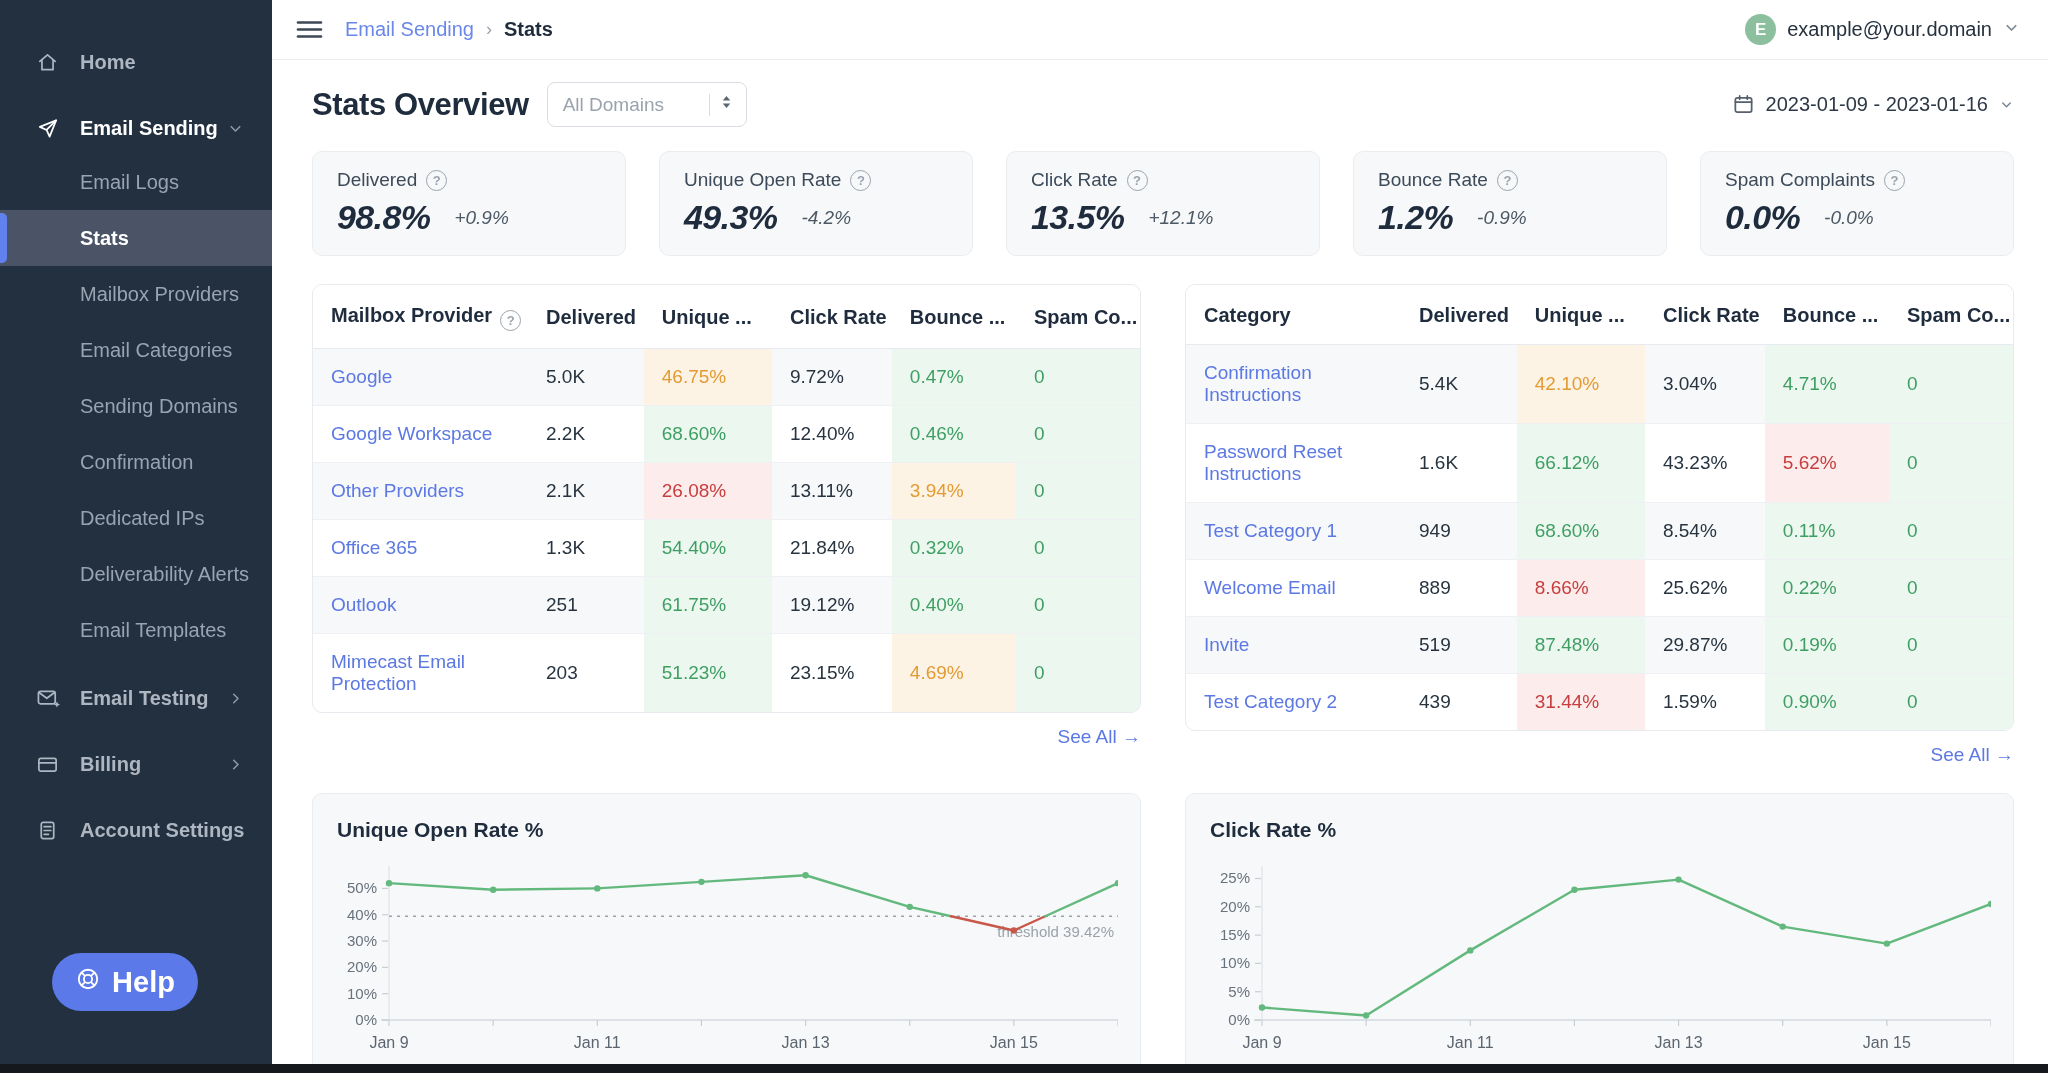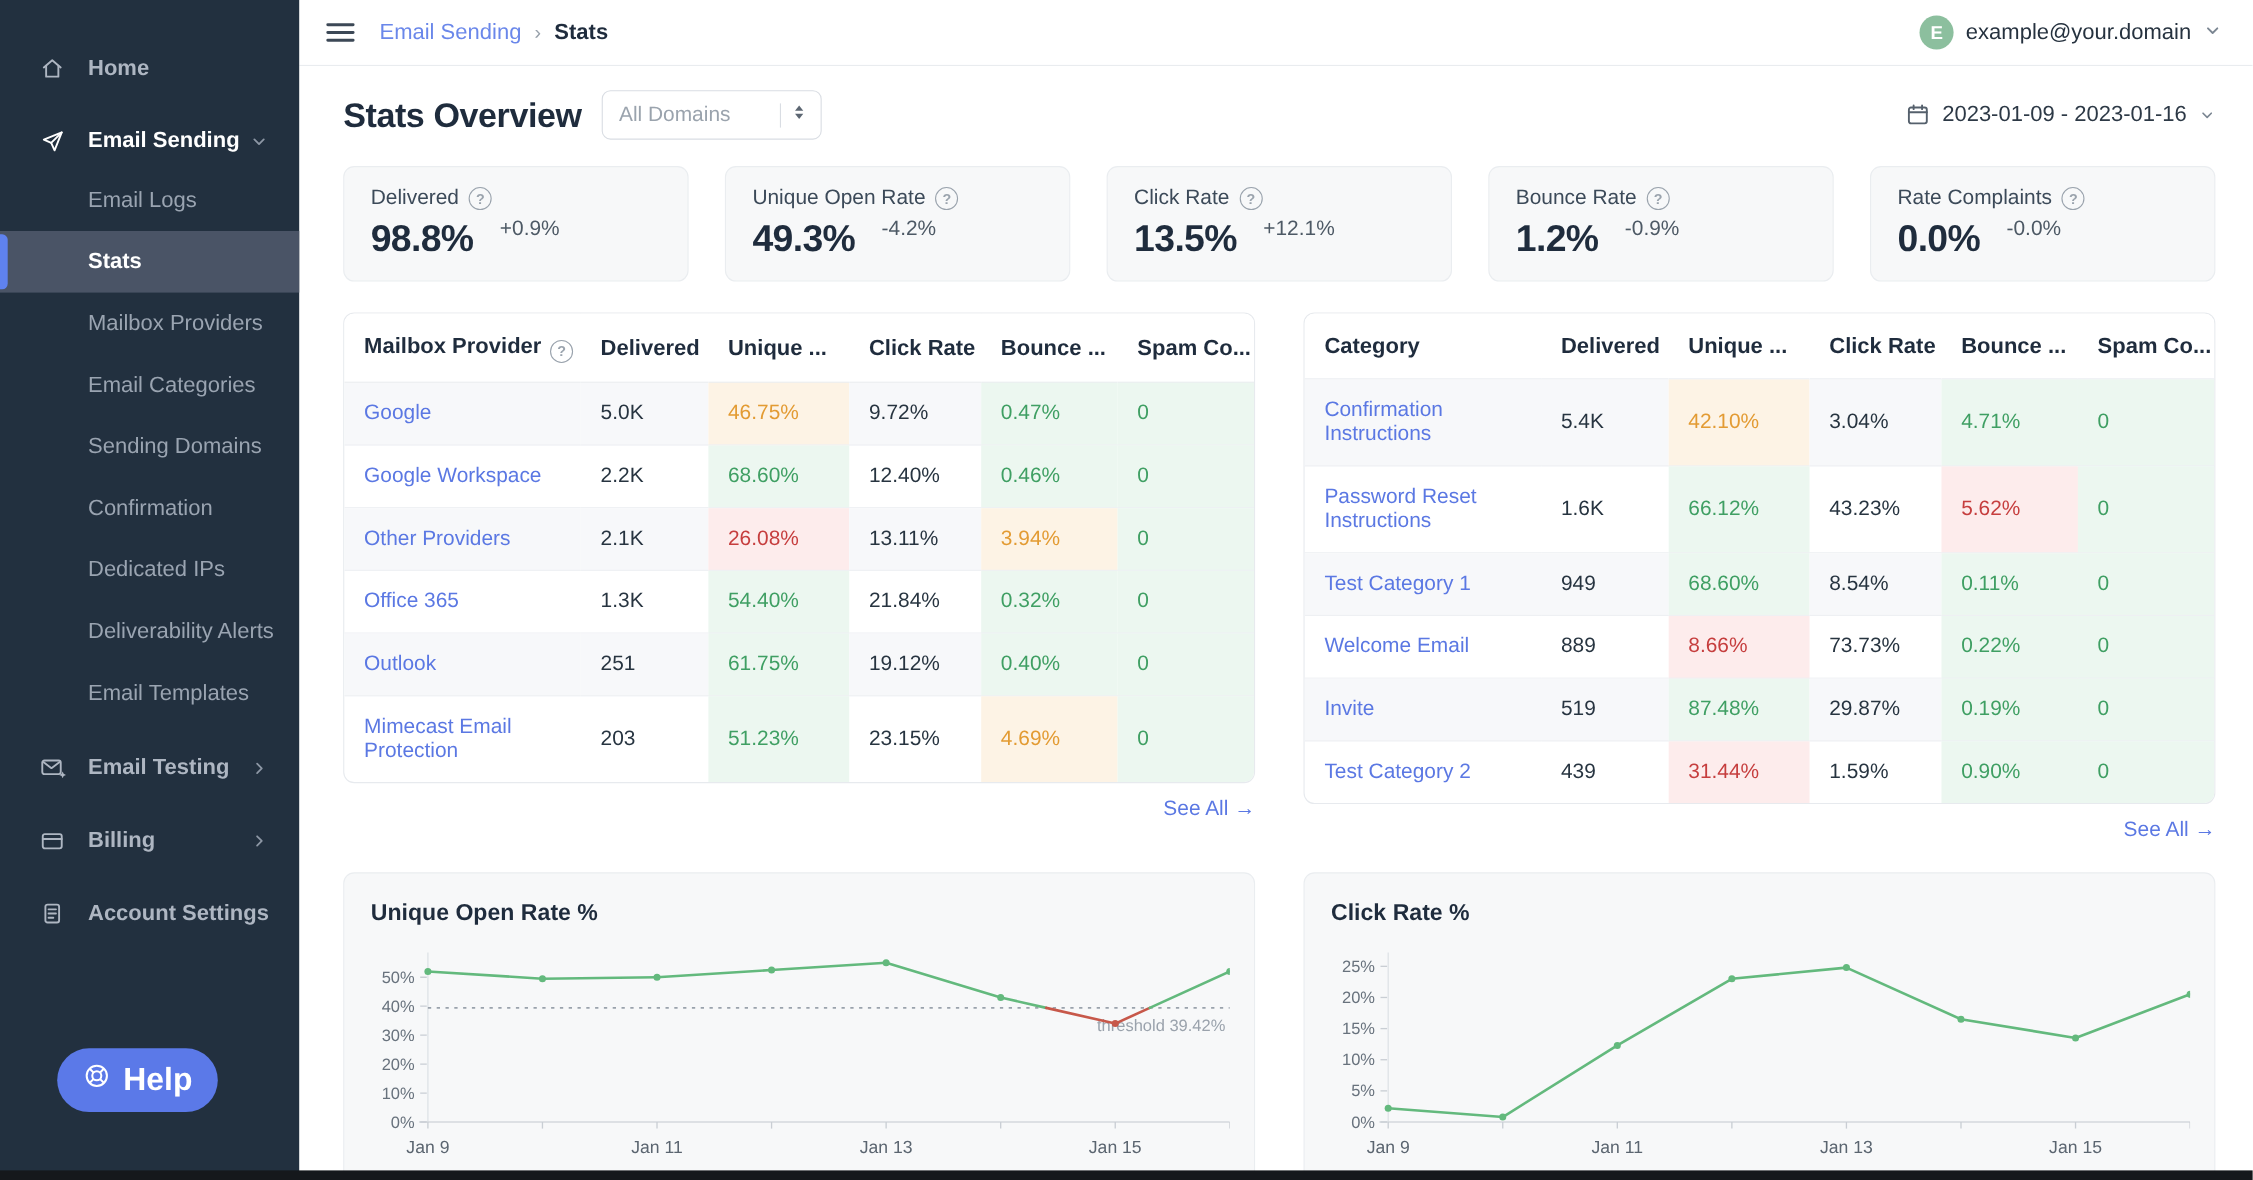--- a/index.html
+++ b/index.html
@@ -55,21 +55,21 @@
   .date-range .cal { display:flex; color:#55606c; }
   .date-range .chev { display:flex; color:#7b8692; }
 
   
   .cards-row { display:grid; grid-template-columns:repeat(5,1fr); gap:33px; margin-top:24px; }
   .stat-card { background:#f7f8f9; border:1px solid #eaedf0; border-radius:10px; padding:17px 24px 18px; }
   .card-label { display:flex; align-items:center; gap:9px; font-size:19px; color:#3c4a59; }
   .q-icon { width:21px; height:21px; border:1.5px solid #9aa3ad; border-radius:50%; color:#9aa3ad;
             font-size:13px; font-weight:700; display:inline-flex; align-items:center; justify-content:center;
             cursor:pointer; flex:none; }
-  .card-value-row { margin-top:7px; display:flex; align-items:flex-start; gap:24px; }
+  .card-value-row { margin-top:7px; display:flex; align-items:center; gap:24px;font-style:italic; }
   .card-value { font-size:34px; font-weight:800; color:#1f2c3d; letter-spacing:-0.6px; }
   .card-delta { font-size:19px; color:#4d5965; }
 
   
   .tables-row { display:flex; gap:44px; margin-top:28px; }
   .table-col { flex:1; min-width:0; }
   .table-card { border:1px solid #e7eaee; border-radius:10px; overflow:hidden; background:#fff; }
   table { width:100%; border-collapse:separate; border-spacing:0; table-layout:fixed; }
   th { font-size:20px; font-weight:700; color:#1f2c3d; text-align:left; padding:19px 18px 17px;
        border-bottom:1px solid #e7eaee; white-space:nowrap; overflow:hidden; background:#fff; }
@@ -292,21 +292,21 @@
               <span>Bounce Rate</span>
               <span class="q-icon">?</span>
             </div>
             <div class="card-value-row">
               <span class="card-value">1.2%</span>
               <span class="card-delta">-0.9%</span>
             </div>
           </div>
           <div class="stat-card">
             <div class="card-label">
-              <span>Rate Complaints</span>
+              <span>Spam Complaints</span>
               <span class="q-icon">?</span>
             </div>
             <div class="card-value-row">
               <span class="card-value">0.0%</span>
               <span class="card-delta">-0.0%</span>
             </div>
           </div>
         </div>
 
       <div class="tables-row">
@@ -430,21 +430,21 @@
                     <td>949</td>
                     <td class="cell-good">68.60%</td>
                     <td>8.54%</td>
                     <td class="cell-good">0.11%</td>
                     <td class="cell-good">0</td>
                   </tr>
                   <tr>
                     <td><a class="row-link">Welcome Email</a></td>
                     <td>889</td>
                     <td class="cell-bad">8.66%</td>
-                    <td>73.73%</td>
+                    <td>25.62%</td>
                     <td class="cell-good">0.22%</td>
                     <td class="cell-good">0</td>
                   </tr>
                   <tr>
                     <td><a class="row-link">Invite</a></td>
                     <td>519</td>
                     <td class="cell-good">87.48%</td>
                     <td>29.87%</td>
                     <td class="cell-good">0.19%</td>
                     <td class="cell-good">0</td>

